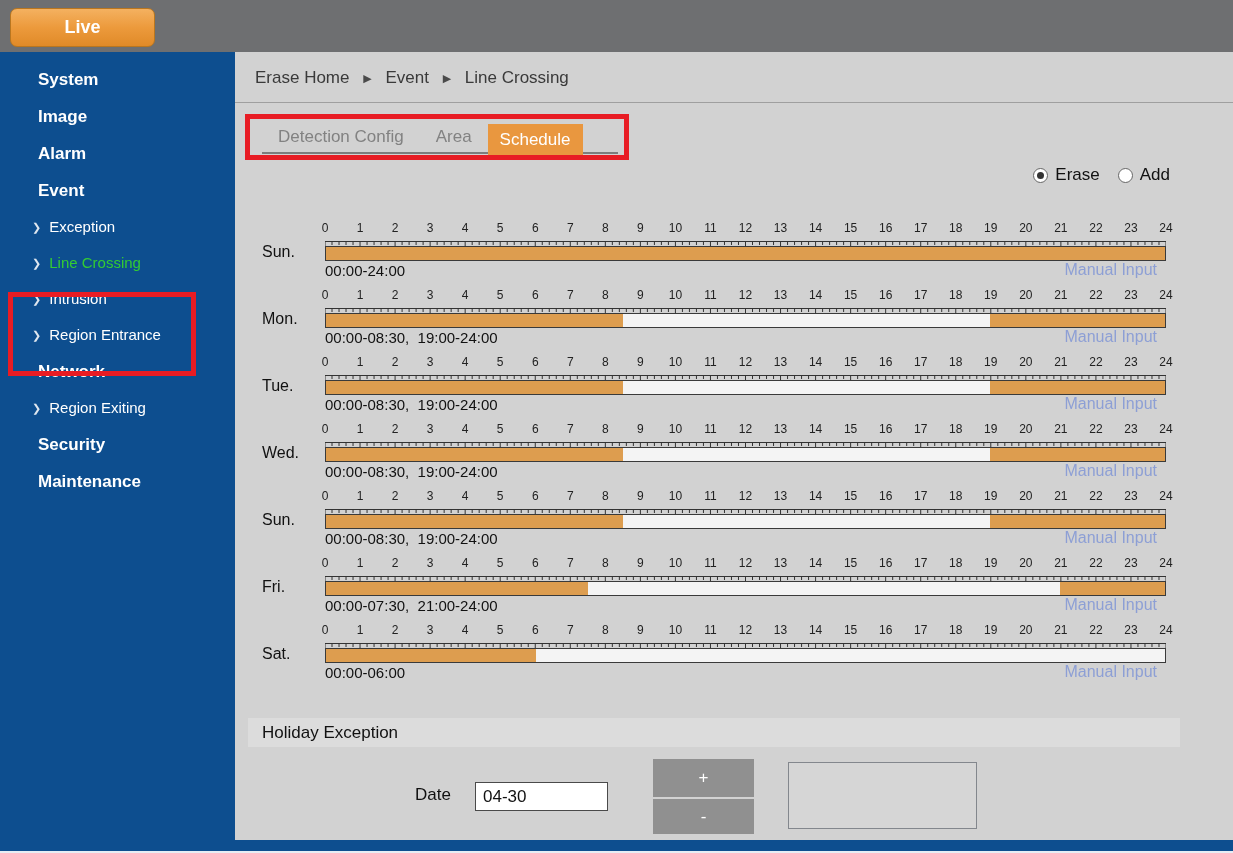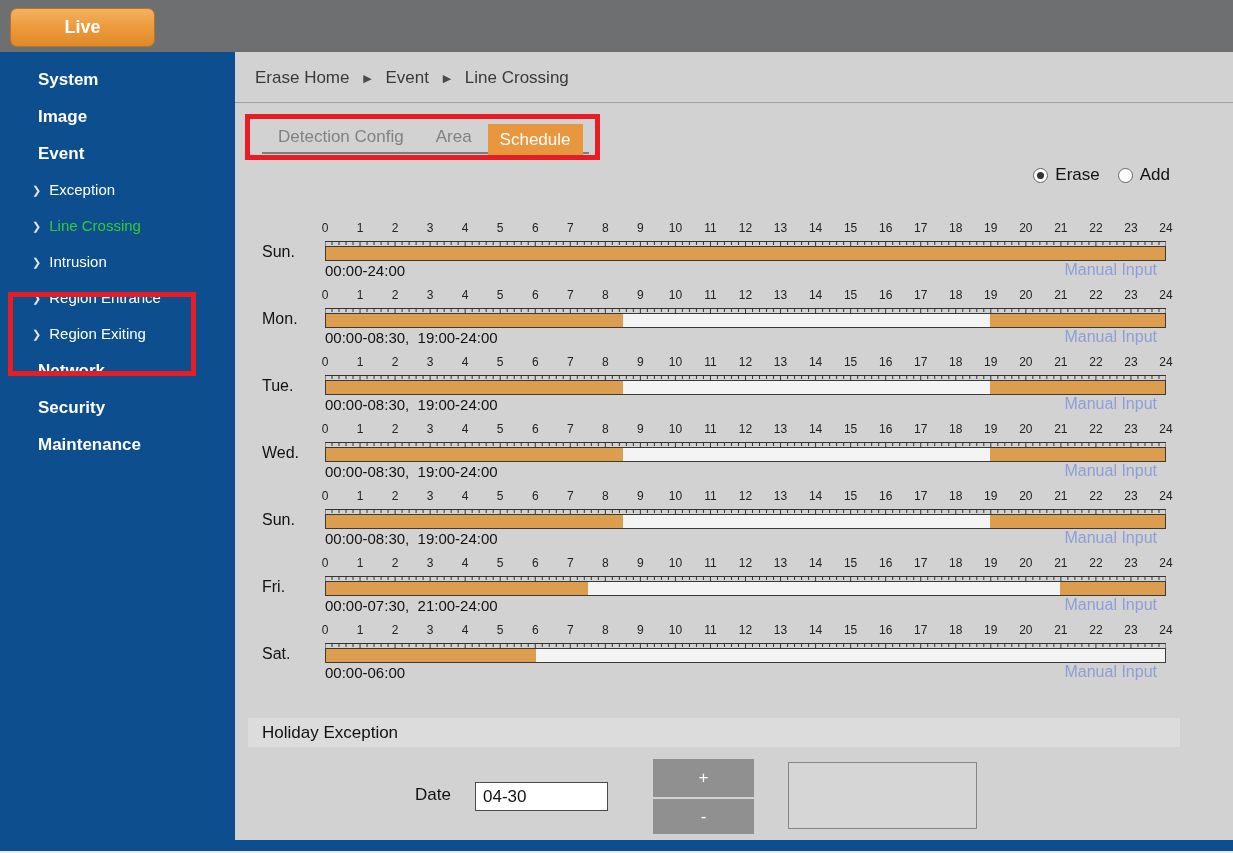--- a/index.html
+++ b/index.html
@@ -29,21 +29,21 @@
   
   .bottombar { position:absolute; left:0; bottom:0; width:1233px; height:13px; background:#0d4e8f; border-bottom:2px solid #e7edf4; }
 
   
   .content { position:absolute; left:235px; top:52px; width:998px; height:788px; background:#d2d2d2; }
 
   .breadcrumb { height:51px; line-height:51px; padding-left:20px; font-size:17px; color:#3a3a3a; border-bottom:1px solid #9f9f9f; }
   .breadcrumb .sep { font-size:11px; color:#4a4a4a; margin:0 9px; vertical-align:1px; }
   .breadcrumb .crumb { cursor:pointer; }
 
-  .tabbox { position:absolute; left:10px; top:62px; width:355px; height:46px; border:5px solid #e81c24; }
+  .tabbox { position:absolute; left:10px; top:62px; width:384px; height:46px; border:5px solid #e81c24; }
   .tabrow { position:relative; height:36px; display:flex; align-items:center; padding-left:12px; }
   .tabrow::after { content:""; position:absolute; left:12px; right:6px; bottom:1px; height:2px; background:#7d7d7d; }
   .tab { font-size:17px; color:#828282; padding:0 16px; cursor:pointer; white-space:nowrap; }
   .tab.active { background:#e9973f; color:#fff; padding:0 12px; height:31px; line-height:31px;
                 align-self:flex-end; position:relative; z-index:2; }
 
   .mode-row { position:absolute; top:112px; right:63px; height:22px; display:flex; align-items:center; gap:18px; font-size:17px; color:#111; }
   .mode-opt { display:flex; align-items:center; gap:7px; cursor:pointer; }
   .radio { width:15px; height:15px; border-radius:50%; border:1px solid #666; background:#fff; position:relative; display:inline-block; }
   .radio.checked::after { content:""; position:absolute; left:3px; top:3px; width:7px; height:7px; border-radius:50%; background:#333; }
@@ -78,27 +78,28 @@
 <body>
 
 <div class="topbar">
   <div class="topbtn live">Live</div>
 </div>
 
 <div class="sidebar">
   <div id="sidebar-menu">
       <div class="sb-item section"><span class="lbl">System</span></div>
       <div class="sb-item section"><span class="lbl">Image</span></div>
+      <div class="sb-item section"><span class="lbl">Alarm</span></div>
       <div class="sb-item section"><span class="lbl">Event</span></div>
       <div class="sb-item sub"><span class="chev">❯</span><span class="lbl">Exception</span></div>
       <div class="sb-item sub active"><span class="chev">❯</span><span class="lbl">Line Crossing</span></div>
       <div class="sb-item sub"><span class="chev">❯</span><span class="lbl">Intrusion</span></div>
       <div class="sb-item sub"><span class="chev">❯</span><span class="lbl">Region Entrance</span></div>
+      <div class="sb-item section"><span class="lbl">Network</span></div>
       <div class="sb-item sub"><span class="chev">❯</span><span class="lbl">Region Exiting</span></div>
-      <div class="sb-item section"><span class="lbl">Network</span></div>
       <div class="sb-item section"><span class="lbl">Security</span></div>
       <div class="sb-item section"><span class="lbl">Maintenance</span></div>
     </div>
   <div class="annotation anno-sidebar"></div>
 </div>
 
 <div class="content">
 
   <div class="breadcrumb">
     <span class="crumb">Erase Home</span>

